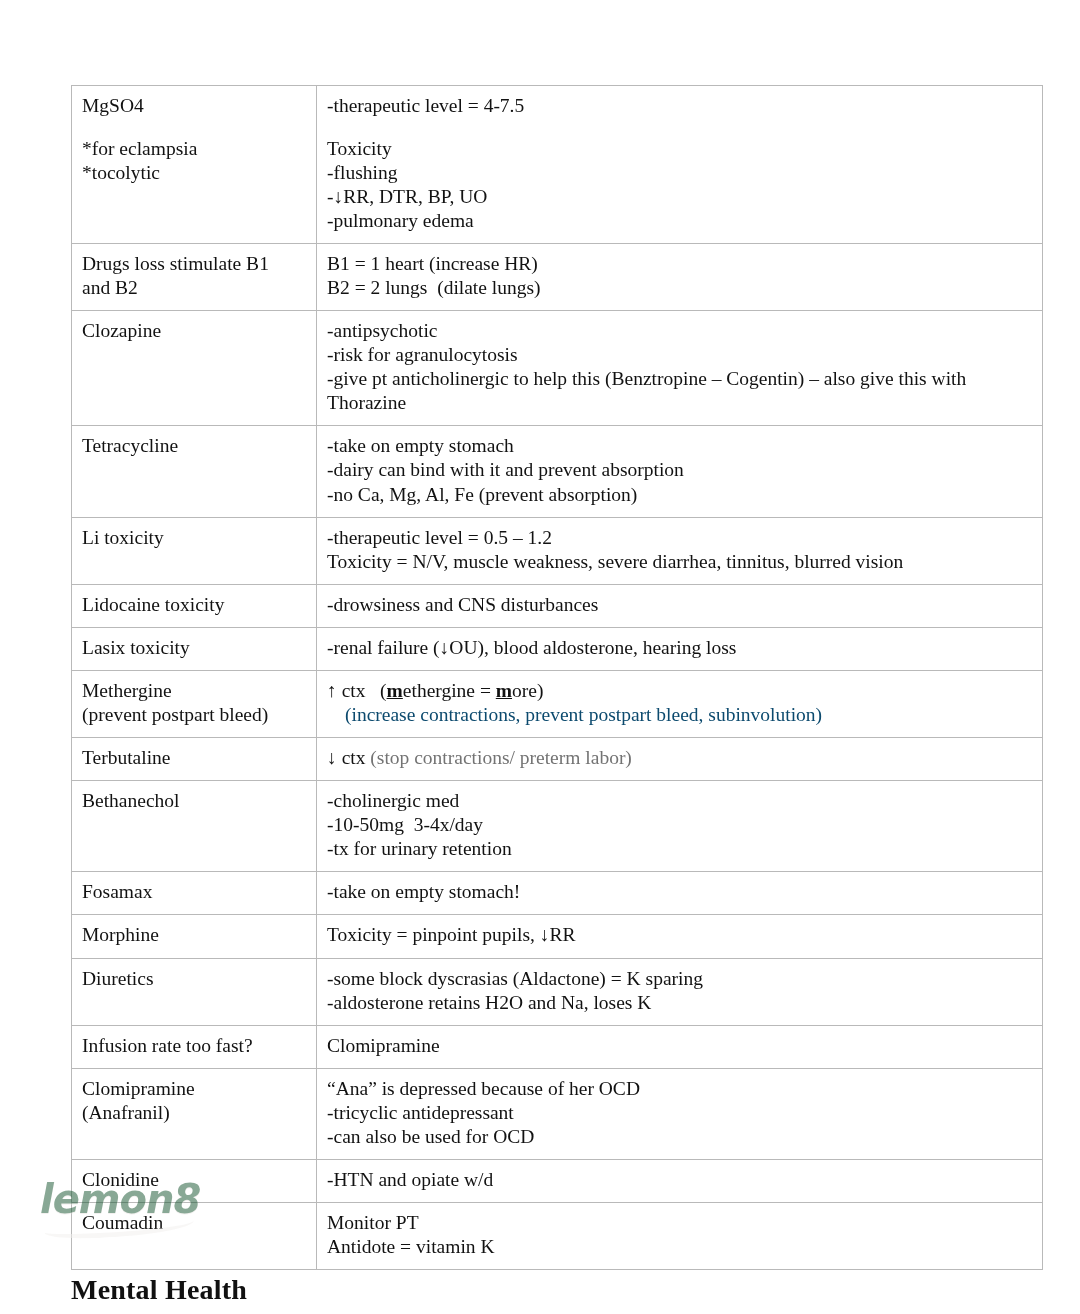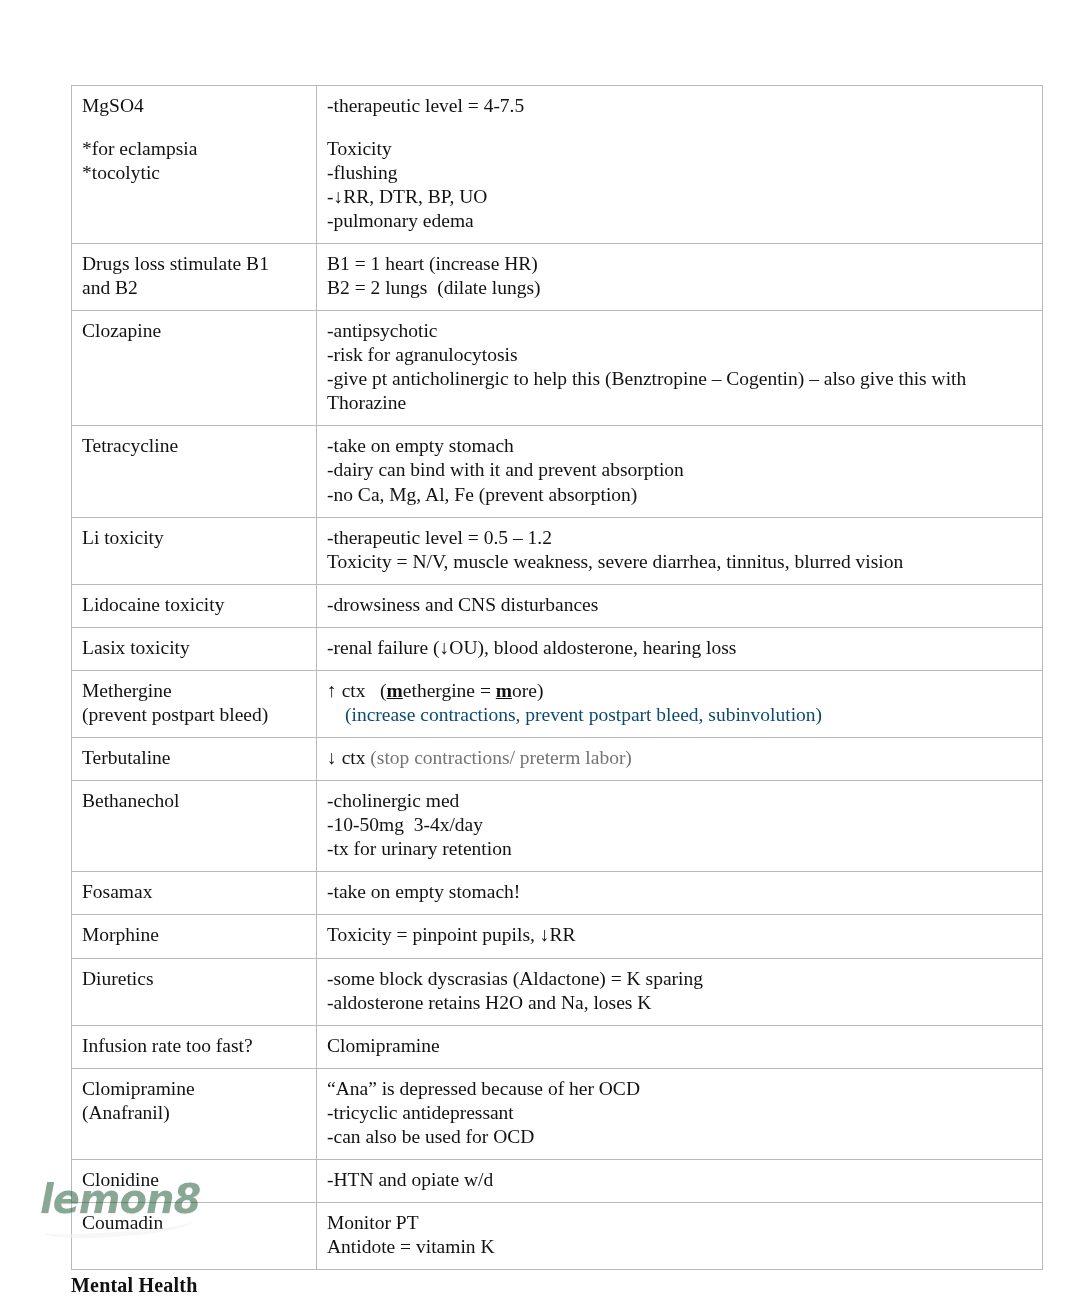--- a/index.html
+++ b/index.html
@@ -70,21 +70,21 @@
   }
   .em-underline {
     font-weight: bold;
     text-decoration: underline;
   }
 
   .footer-heading {
     position: absolute;
     left: 71px;
     top: 1274px;
-    font-size: 20px;
+    font-size: 28px;
     font-weight: bold;
     color: #111111;
     letter-spacing: 0.2px;
   }
 
   
   .watermark {
     position: absolute;
     left: 40px;
     top: 1176px;

